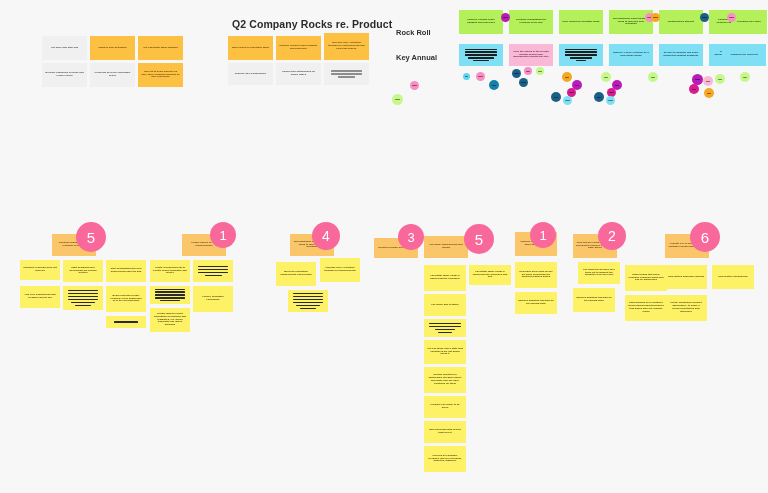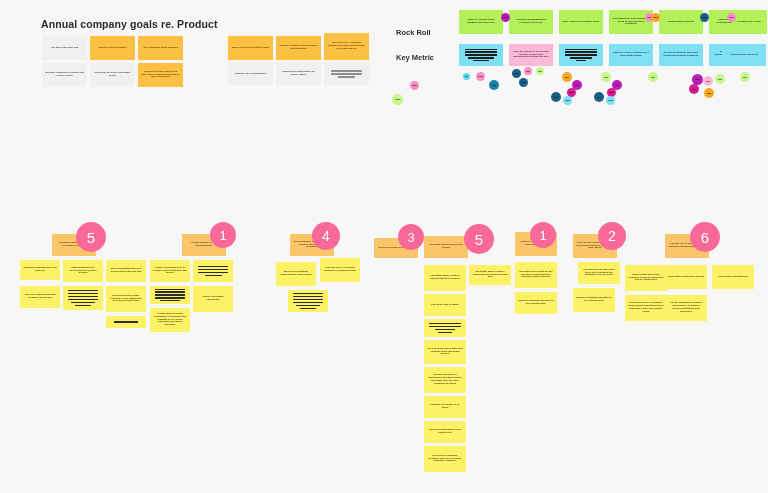--- a/index.html
+++ b/index.html
@@ -70,45 +70,45 @@
   .dot::after{
     content:"";display:block;width:45%;height:9%;
     background:rgba(0,0,0,.45);border-radius:1px;
   }
 </style>
 </head>
 <body>
 
 <div class="canvas">
 
-  <div class="abs section-title" style="left:41px;top:18px;">Annual company goals re. Product</div>
 
   <div class="abs card white" style="left:42px;top:36px;width:45px;height:24px;">Get more app sign-ups</div>
   <div class="abs card orange" style="left:90px;top:36px;width:45px;height:24px;">Improve user activation</div>
   <div class="abs card orange" style="left:138px;top:36px;width:45px;height:24px;">Get Facilitator Mode adopted</div>
   <div class="abs card white" style="left:42px;top:63px;width:45px;height:24px;">Increase expansion revenue and reduce churn</div>
   <div class="abs card white" style="left:90px;top:63px;width:45px;height:24px;">Grow and keep the vanishably active</div>
   <div class="abs card orange" style="left:138px;top:63px;width:45px;height:24px;">Roll out at scale operate six user 100% including defining all user processes</div>
 
+  <div class="abs section-title" style="left:232px;top:18px;">Q2 Company Rocks re. Product</div>
 
   <div class="abs card orange" style="left:228px;top:36px;width:45px;height:24px;">Wide rollout of Facilitator Mode</div>
   <div class="abs card orange" style="left:276px;top:36px;width:45px;height:24px;">Improve Product Team Capacity and Efficiency</div>
   <div class="abs card orange" style="left:324px;top:33px;width:45px;height:27px;">Increase User Activation through UX improvements and new experiences</div>
   <div class="abs card white" style="left:228px;top:63px;width:45px;height:22px;">Improve SEO performance</div>
   <div class="abs card white" style="left:276px;top:63px;width:45px;height:22px;">Conversion optimisation on public pages</div>
   <div class="abs card white" style="left:324px;top:63px;width:45px;height:22px;">
     <div class="bars gray">
       <div class="bar" style="width:80%"></div>
       <div class="bar" style="width:80%"></div>
       <div class="bar" style="width:45%"></div>
     </div>
   </div>
 
   <div class="abs row-label" style="left:396px;top:28px;">Rock Roll</div>
-  <div class="abs row-label" style="left:396px;top:53px;">Key Metric</div>
+  <div class="abs row-label" style="left:396px;top:53px;">Key Annual</div>
 
   <div class="abs card green" style="left:459px;top:10px;width:44px;height:24px;">Improve Product Team Capacity and Efficiency</div>
   <div class="abs card cyan" style="left:459px;top:44px;width:44px;height:22px;">
     <div class="bars dark">
       <div class="bar" style="width:86%"></div>
         <div class="bar" style="width:86%"></div>
       <div class="bar" style="width:86%"></div>
         <div class="bar" style="width:70%"></div>
       <div class="bar" style="width:40%"></div>
     </div>

